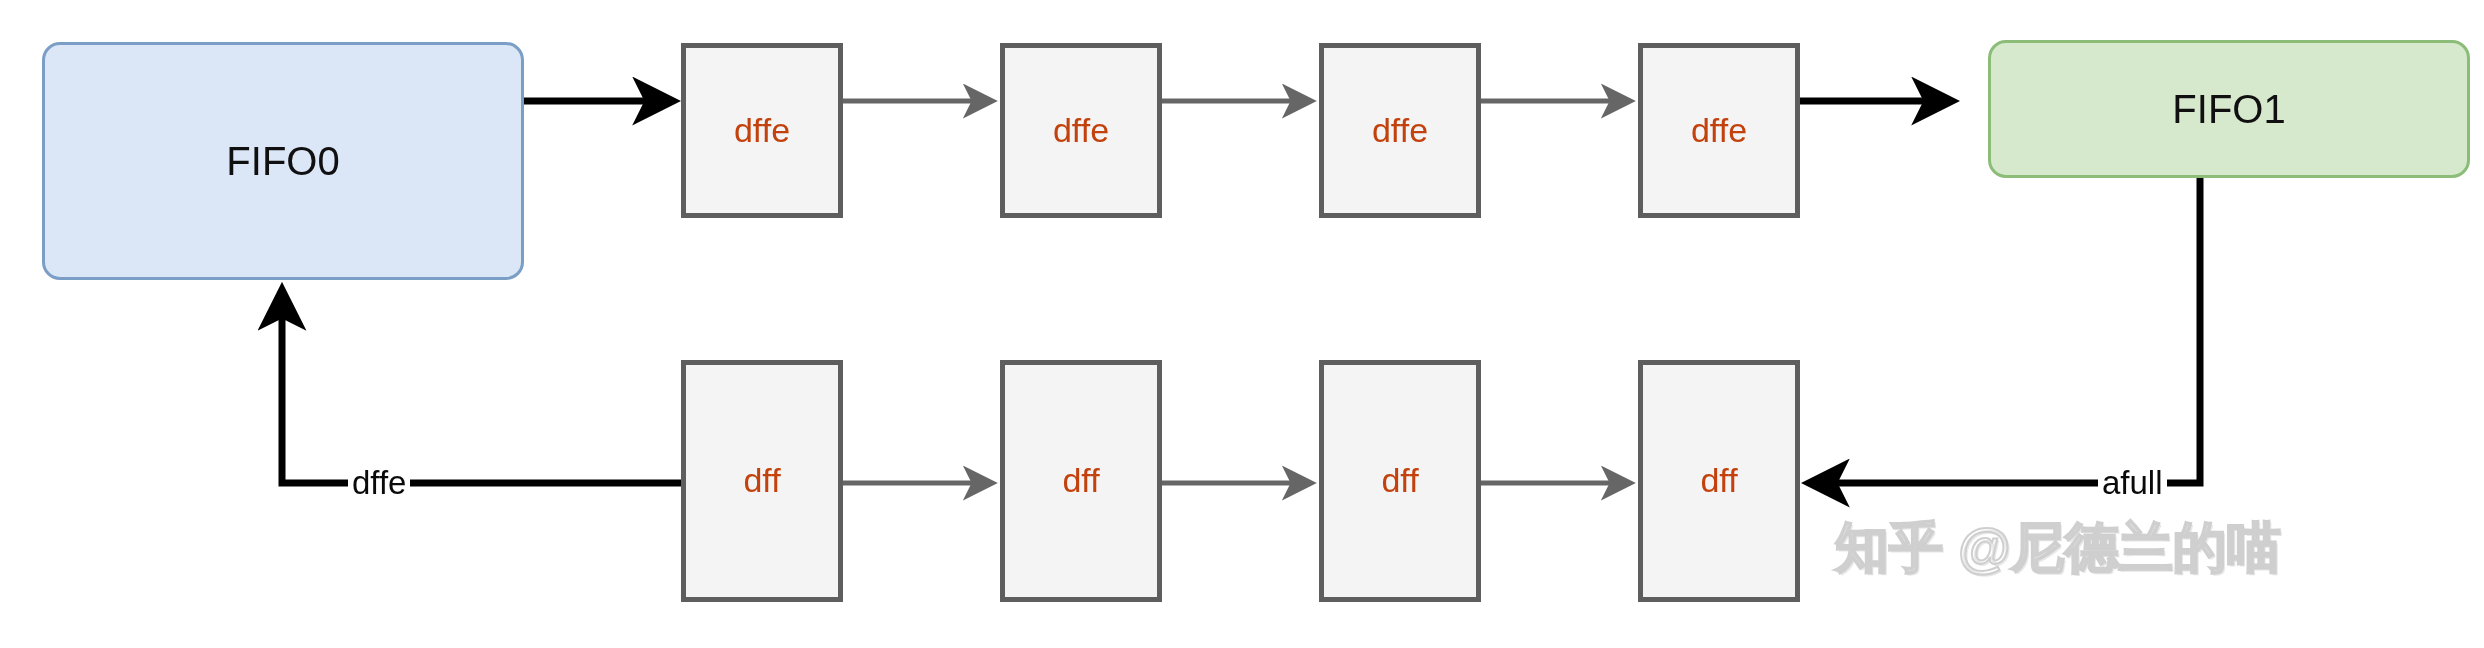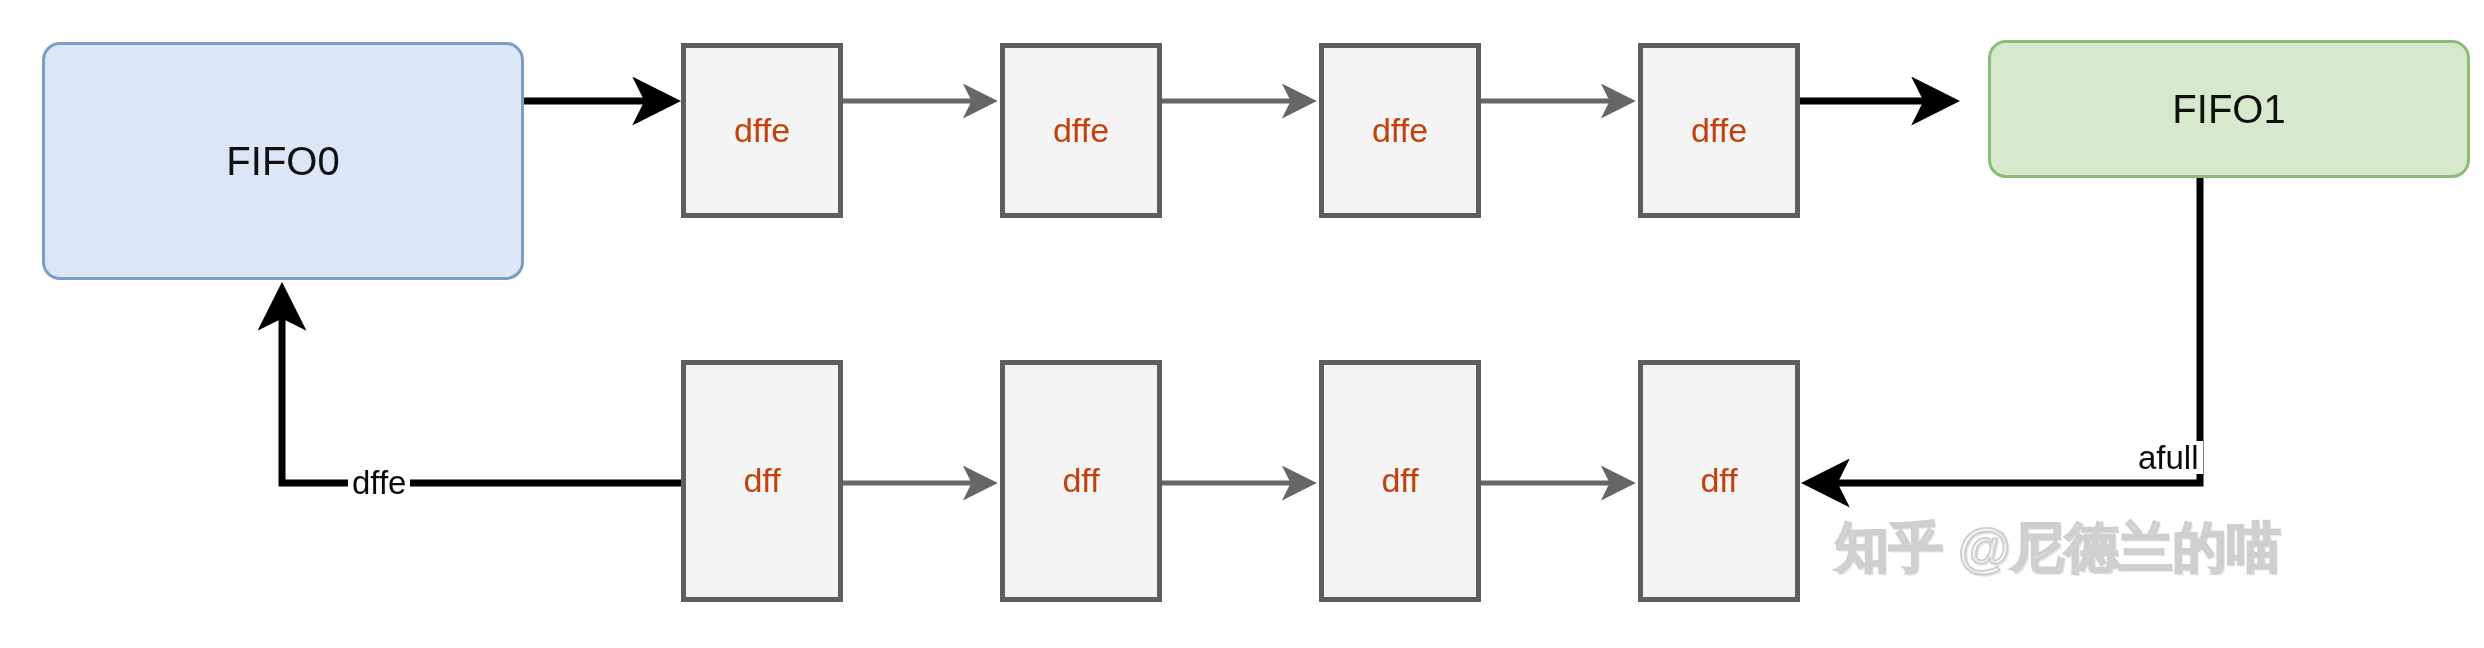--- a/index.html
+++ b/index.html
@@ -152,17 +152,17 @@
     <span>dff</span>
   </div>
   <div class="node node-reg" style="left:1319px; top:360px; width:162px; height:242px;">
     <span>dff</span>
   </div>
   <div class="node node-reg" style="left:1638px; top:360px; width:162px; height:242px;">
     <span>dff</span>
   </div>
 
   <div class="edge-label" style="left:348px; top:466px;">dffe</div>
-  <div class="edge-label" style="left:2098px; top:441px;margin-left:36px;">afull</div>
+  <div class="edge-label" style="left:2098px; top:466px;">afull</div>
 
   <div class="watermark" style="left:1835px; top:520px;">知乎 @尼德兰的喵</div>
 
 </div>
 
 </body></html>

